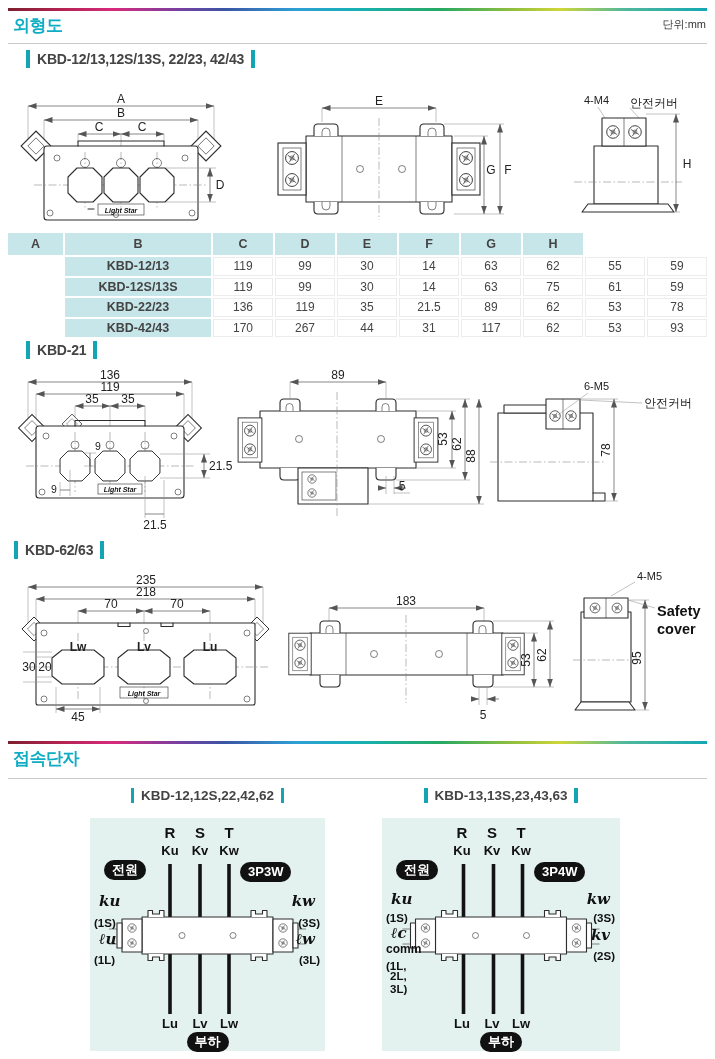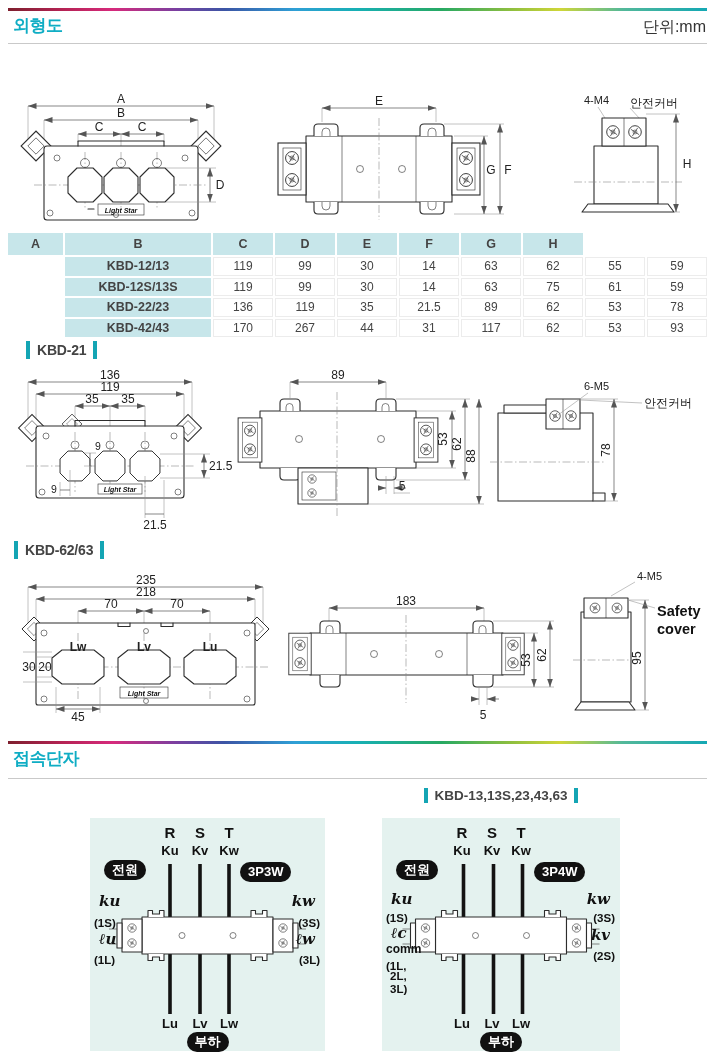--- a/index.html
+++ b/index.html
@@ -1,21 +1,21 @@
 <!DOCTYPE html>
 <html><head>
 <meta charset="utf-8">
 <style>
   html,body{margin:0;padding:0;background:#fff}
   .page{position:relative;width:715px;height:1059px;background:#fff;overflow:hidden;
         font-family:"Liberation Sans",sans-serif;color:#333}
   .grad{position:absolute;left:8px;width:699px;height:3px;
         background:linear-gradient(90deg,#7e1f2e 0%,#b62355 8%,#d62a7c 15%,#7b3fa0 24%,#3b55a5 31%,#2f9fd6 41%,#17b0b4 50%,#27a963 62%,#8fbf3f 72%,#cfd638 79%,#52b89a 88%,#14a8b4 100%)}
   .sec-head{position:absolute;left:13px;font-size:17px;font-weight:bold;color:#0fadc4;letter-spacing:-.5px}
-  .unit{position:absolute;right:9px;font-size:16px;color:#333}
+  .unit{position:absolute;right:9px;font-size:11px;color:#333}
   .hr{position:absolute;left:8px;width:699px;height:1px;background:#c9c9c9}
   .st{position:absolute;display:flex;align-items:center;gap:7px;font-size:14px;font-weight:bold;color:#444;letter-spacing:-.2px}
   .st .bar,.pt .bar{width:4px;height:18px;background:#14a5b4}
   .pt{position:absolute;display:flex;align-items:center;justify-content:center;gap:7px;font-size:13.5px;font-weight:bold;color:#444}
   .pt .bar{height:15px;width:3.5px}
   
   .tbl{position:absolute;left:8px;top:233px;width:699px;display:grid;
        grid-template-columns:55px 146px repeat(8,1fr);grid-template-rows:22px repeat(4,18.5px);
        gap:2px;background:#fff;font-size:12.5px}
   .tbl>div{display:flex;align-items:center;justify-content:center}
@@ -106,20 +106,25 @@
   </defs>
 </svg>
 
 <div class="page">
 
   <div class="grad" style="top:8px"></div>
   <div class="sec-head" style="top:14px">외형도</div>
   <div class="unit" style="top:17px">단위:mm</div>
   <div class="hr" style="top:43px"></div>
 
+  <div class="st" style="left:26px;top:50px">
+    <span class="bar"></span>
+    <span>KBD-12/13,12S/13S, 22/23, 42/43</span>
+    <span class="bar"></span>
+  </div>
 
   <svg class="drw" style="left:12px;top:92px" width="218" height="140" viewBox="0 0 218 140">
     <g>
       <line x1="16" y1="14" x2="16" y2="50" class="ex"></line>
         <line x1="202" y1="14" x2="202" y2="50" class="ex"></line>
       <line x1="16" y1="14" x2="202" y2="14" class="dm" marker-start="url(#aS)" marker-end="url(#aE)"></line>
       <line x1="32" y1="28" x2="32" y2="52" class="ex"></line>
         <line x1="186" y1="28" x2="186" y2="52" class="ex"></line>
       <line x1="32" y1="28" x2="186" y2="28" class="dm" marker-start="url(#aS)" marker-end="url(#aE)"></line>
       <line x1="66" y1="42" x2="66" y2="50" class="ex"></line>
@@ -539,20 +544,25 @@
     <line x1="82" y1="40" x2="55" y2="32" class="ex"></line>
     <text x="64" y="12" class="dt" style="font-size:11px">4-M5</text>
     <text x="84" y="48" class="cvr">Safety</text>
     <text x="84" y="66" class="cvr">cover</text>
   </svg>
 
   <div class="grad" style="top:741px"></div>
   <div class="sec-head" style="top:747px">접속단자</div>
   <div class="hr" style="top:778px"></div>
 
+  <div class="pt" style="left:90px;top:788px;width:235px">
+    <span class="bar"></span>
+    <span>KBD-12,12S,22,42,62</span>
+    <span class="bar"></span>
+  </div>
   <div class="pt" style="left:382px;top:788px;width:238px">
     <span class="bar"></span>
     <span>KBD-13,13S,23,43,63</span>
     <span class="bar"></span>
   </div>
 
   <div class="panel" style="left:90px;width:235px">
     <svg width="235" height="233" viewBox="0 0 235 233">
       <use href="#cond"></use>
         <use href="#ctb"></use>

